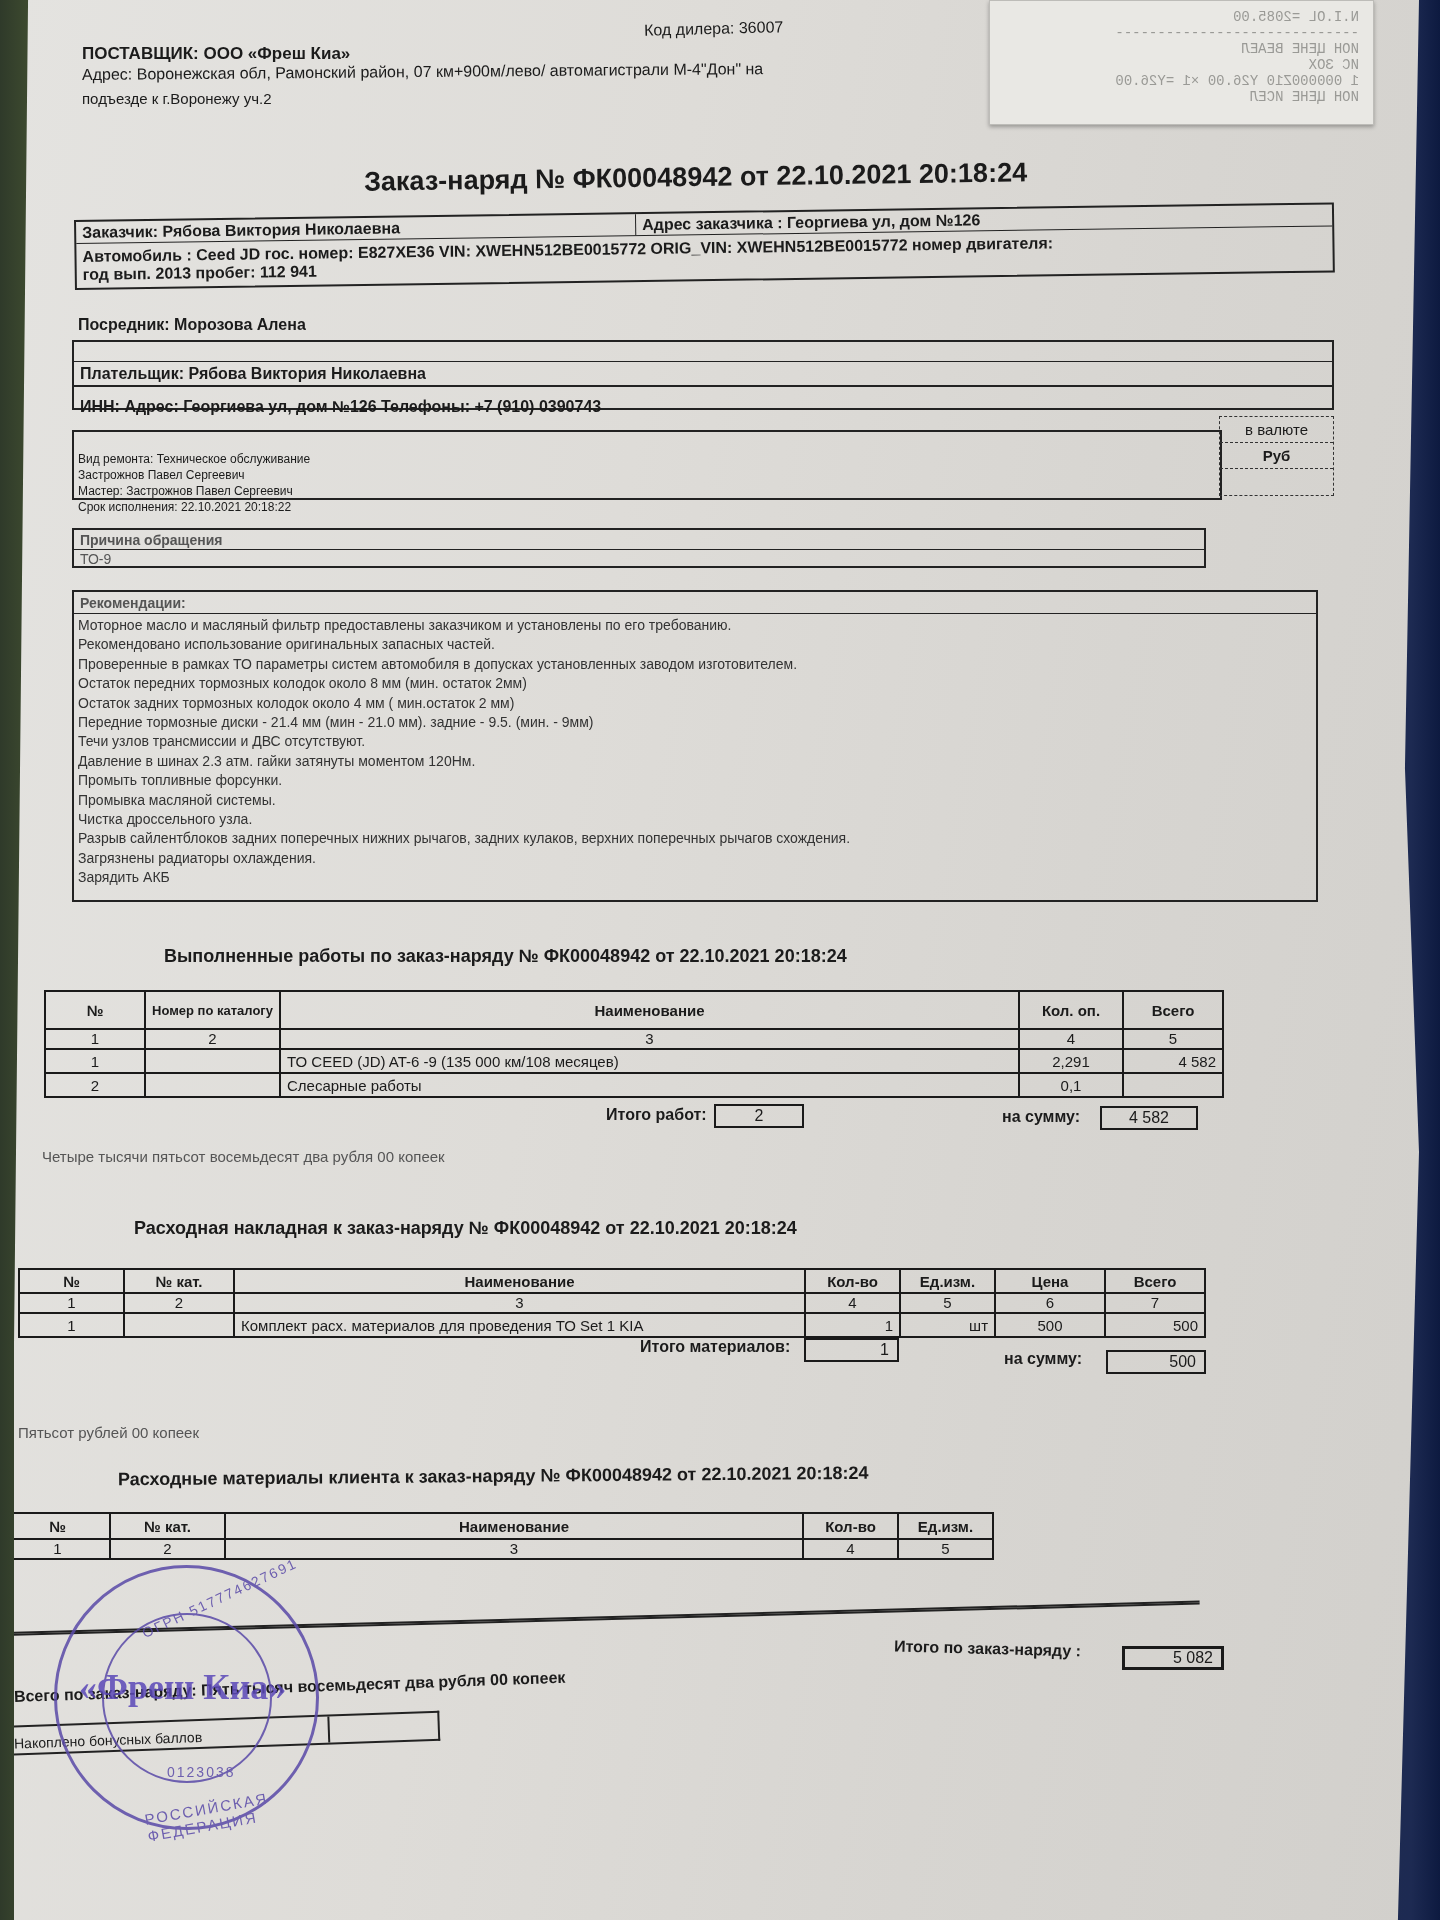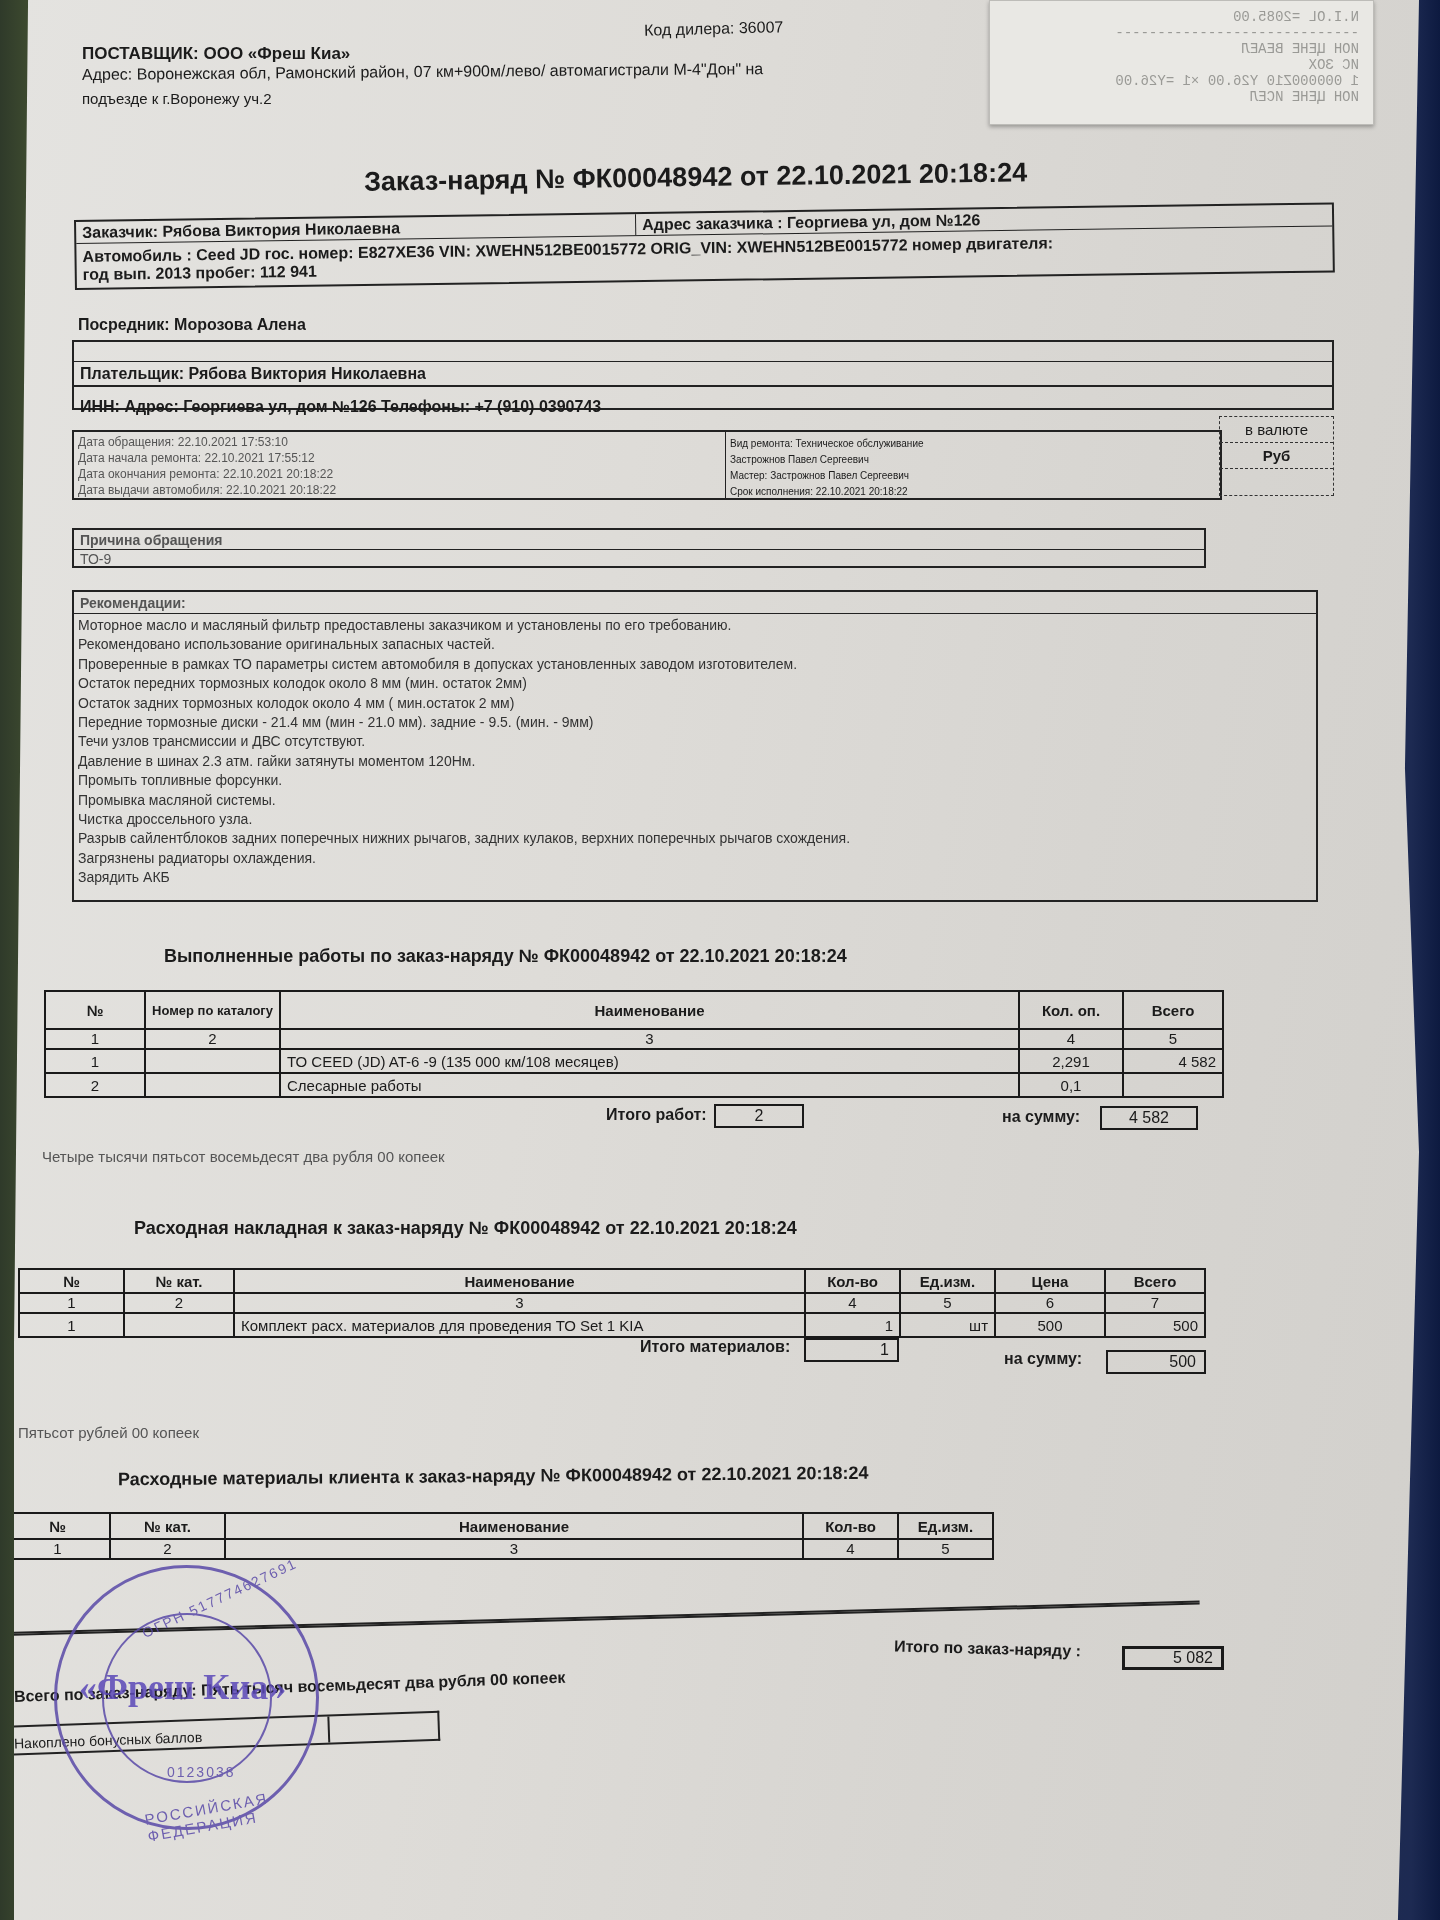--- a/index.html
+++ b/index.html
@@ -90,27 +90,21 @@
   </div>
   <div class="abs bold" style="left:64px; top:316px; font-size:16px;">Посредник: Морозова Алена</div>
 
   <div class="box" style="left:58px; top:340px; width:1262px; height:70px;">
     <div class="row" style="height:20px; border-bottom:1.5px solid #222;"></div>
     <div class="row bold" style="height:24px;">Плательщик:  Рябова Виктория Николаевна</div>
     <div class="row bold" style="height:41px; border-top:1.5px solid #222;">ИНН:     Адрес: Георгиева ул, дом №126   Телефоны: +7 (910) 0390743</div>
   </div>
 
   <div class="box" style="left:58px; top:430px; width:1150px; height:70px; display:flex; border-width:2px;">
-    <div style="width:652px; border-right:1.5px solid #222; padding:2px 4px; font-size:12px; line-height:16px;" class="faint">
-      <div>Дата обращения: 22.10.2021 17:53:10</div>
-      <div>Дата начала ремонта: 22.10.2021 17:55:12</div>
-      <div>Дата окончания ремонта: 22.10.2021 20:18:22</div>
-      <div>Дата выдачи автомобиля: 22.10.2021 20:18:22</div>
-    </div>
-    <div style="flex:1; padding:4px 4px; font-size:10px; line-height:16px;">
+    <div style="flex:1; padding:19px 4px; font-size:12px; line-height:16px;">
       <div>Вид ремонта: Техническое обслуживание</div>
       <div>Застрожнов Павел Сергеевич</div>
       <div>Мастер: Застрожнов Павел Сергеевич</div>
       <div>Срок исполнения: 22.10.2021 20:18:22</div>
     </div>
   </div>
   <div class="abs" style="left:1205px; top:416px; width:115px; height:80px; border:1.5px dashed #333; font-size:15px;">
     <div style="height:26px; text-align:center; line-height:26px; border-bottom:1.5px dashed #333;">в валюте</div>
     <div style="height:26px; text-align:center; line-height:26px; font-weight:bold; border-bottom:1.5px dashed #333;">Руб</div>
   </div>

